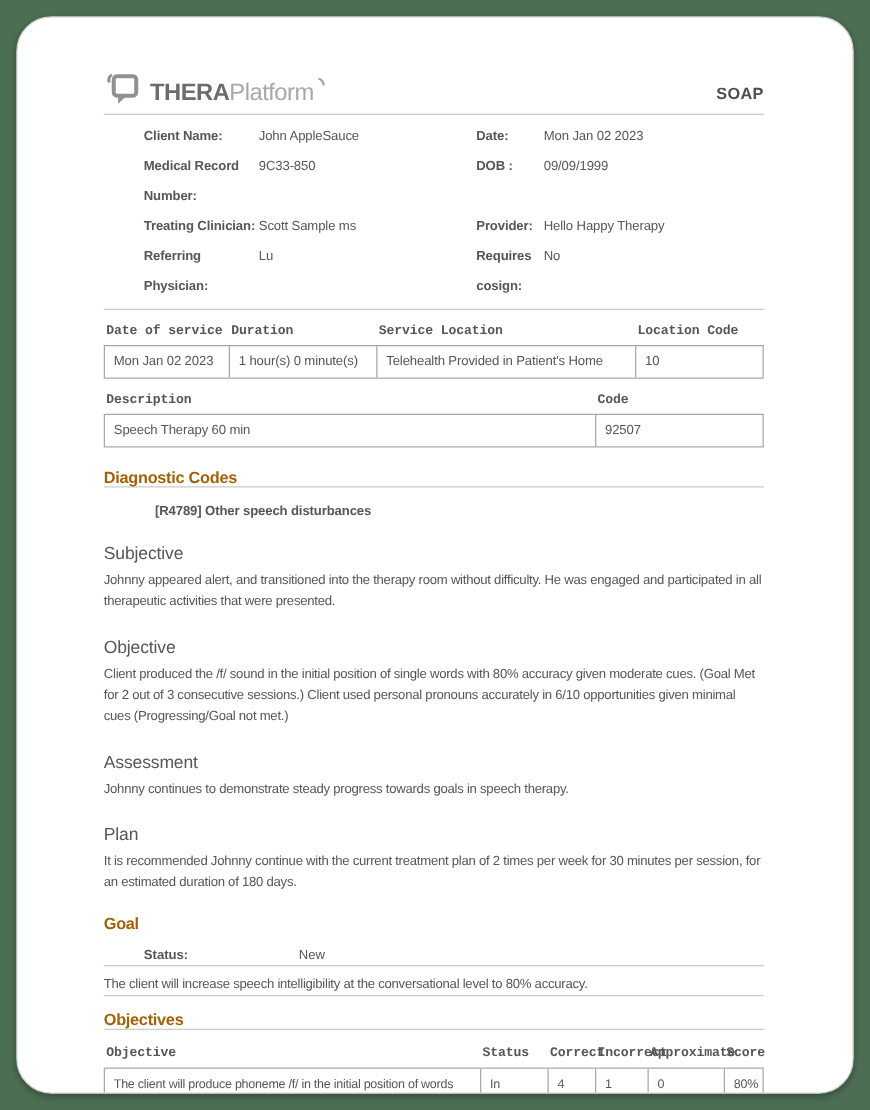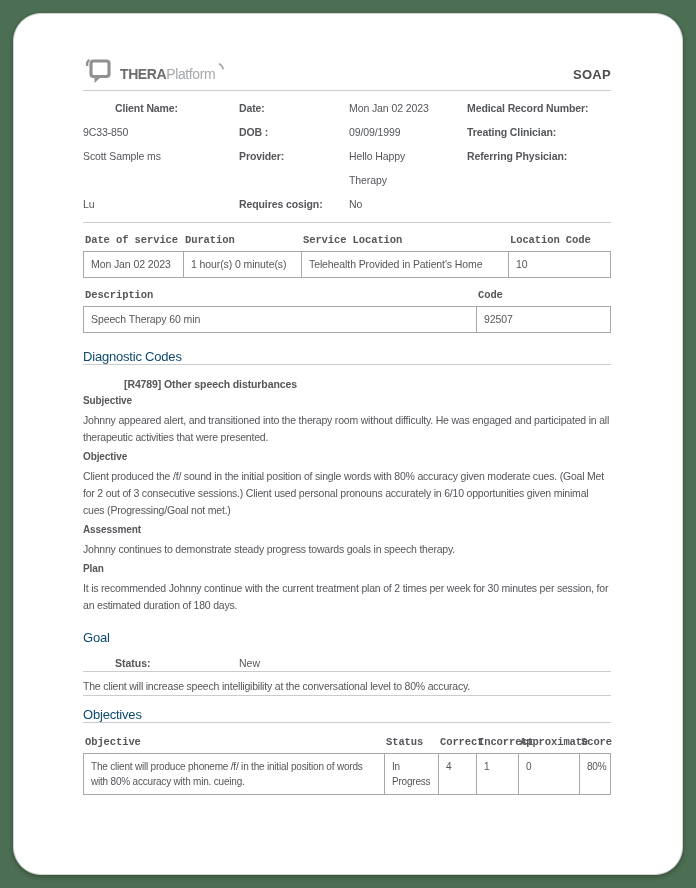--- a/index.html
+++ b/index.html
@@ -18,21 +18,21 @@
     border: 1px solid #d2d2d2;
     border-radius: 28px;
     box-shadow: 0 2px 5px rgba(0,0,0,0.28);
     box-sizing: border-box;
     padding: 44px 71px 0 69px;
     overflow: hidden;
   }
   
   .doc-header { display: flex; justify-content: space-between; align-items: center; }
   .logo { display: flex; align-items: center; gap: 3px; }
-  .logo-text { font-size: 14px; letter-spacing: -0.4px; line-height: 26px; }
+  .logo-text { font-size: 19px; letter-spacing: -0.4px; line-height: 26px; }
   .logo-text .thera { font-weight: 700; color: #6a6c6e; }
   .logo-text .platform { font-weight: 400; color: #a6a8ab; }
   .doc-type { font-size: 13px; font-weight: 700; color: #4b4d4f; letter-spacing: 0.3px; }
   hr.rule { border: none; border-top: 1px solid #cccccc; margin: 0; }
   .rule-header { margin-top: 8px; }
   
   .client-grid {
     display: grid;
     grid-template-columns: 124px 142px 86px auto;
     font-size: 10.5px; letter-spacing: -0.1px;
@@ -48,26 +48,26 @@
   .tbl-row { display: flex; border: 1px solid #a8a8a8; }
   .tbl-row > div {
     flex: 0 0 auto; box-sizing: border-box;
     border-right: 1px solid #a8a8a8;
     padding: 5px 7px; line-height: 15px;
   }
   .tbl-row > div.grow { flex: 1 1 auto; }
   .tbl-row > div:last-child { border-right: none; }
   
   .h2 {
-    font-size: 13px; font-weight: 400; color: #0c4a6e;
+    font-size: 13px; font-weight: 700; color: #a16207;
     letter-spacing: -0.2px; margin: 16px 0 0 0;
   }
   .rule-h2 { margin-top: 8px; }
   .bold-line { font-size: 10.5px; font-weight: 700; margin-top: 13px; letter-spacing: -0.1px; padding-left: 41px; }
-  .sec-label { font-size: 10px; font-weight: 700; margin-top: 5px; letter-spacing: -0.1px; }
+  .sec-label { font-size: 14px; font-weight: 400; margin-top: 19px; letter-spacing: -0.1px; }
   p.body-text {
     font-size: 10.5px; line-height: 17px; letter-spacing: -0.2px;
     margin: 6px 0 0 0;
   }
   .status-row { display: flex; font-size: 10.5px; margin-top: 10px; line-height: 16px; }
   .status-row .ci-label { width: 124px; flex: 0 0 124px; }
   .rule-goal { margin-top: 12px; }
   .goal-text { margin: 10px 0 0 0; }
   .rule-above-obj { margin-top: 13px; }
   .obj-heading { margin-top: 11px; }
@@ -102,20 +102,21 @@
             <path d="M1 1 Q5 2 6 7 L4.2 7.5 Q3.5 3.5 0.5 2.5 Z" fill="#a6a8ab"></path>
           </svg>
       </span>
     </div>
     <div class="doc-type">SOAP</div>
   </div>
   <hr class="rule rule-header">
 
   <div class="client-grid">
     <div class="ci-label">Client Name:</div>
+    <div class="ci-value">John AppleSauce</div>
     <div class="ci-label">Date:</div>
     <div class="ci-value">Mon Jan 02 2023</div>
 
     <div class="ci-label">Medical Record Number:</div>
     <div class="ci-value">9C33-850</div>
     <div class="ci-label">DOB :</div>
     <div class="ci-value">09/09/1999</div>
 
     <div class="ci-label">Treating Clinician:</div>
     <div class="ci-value">Scott Sample ms</div>

